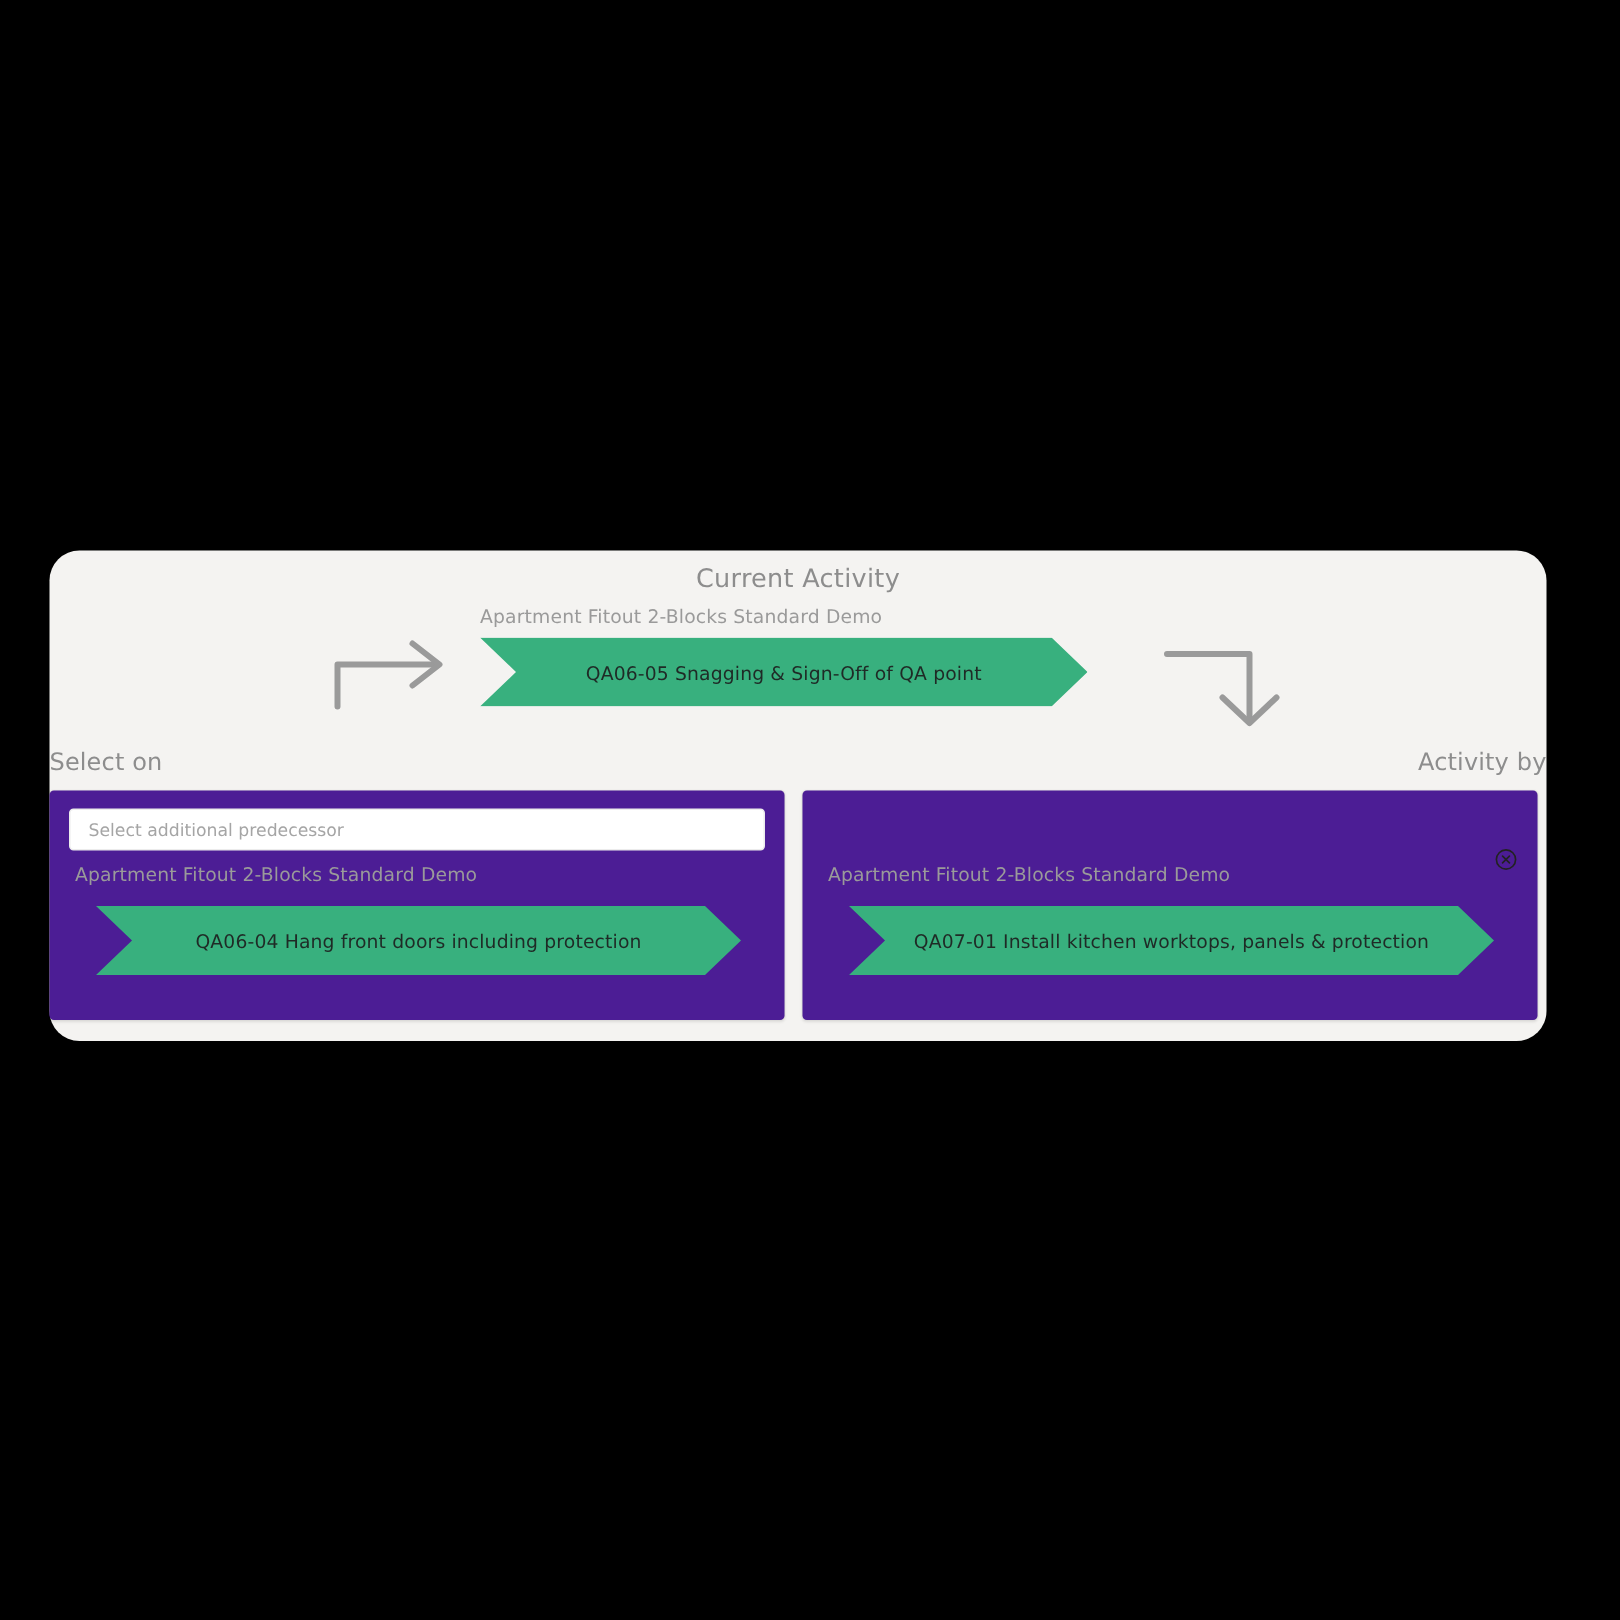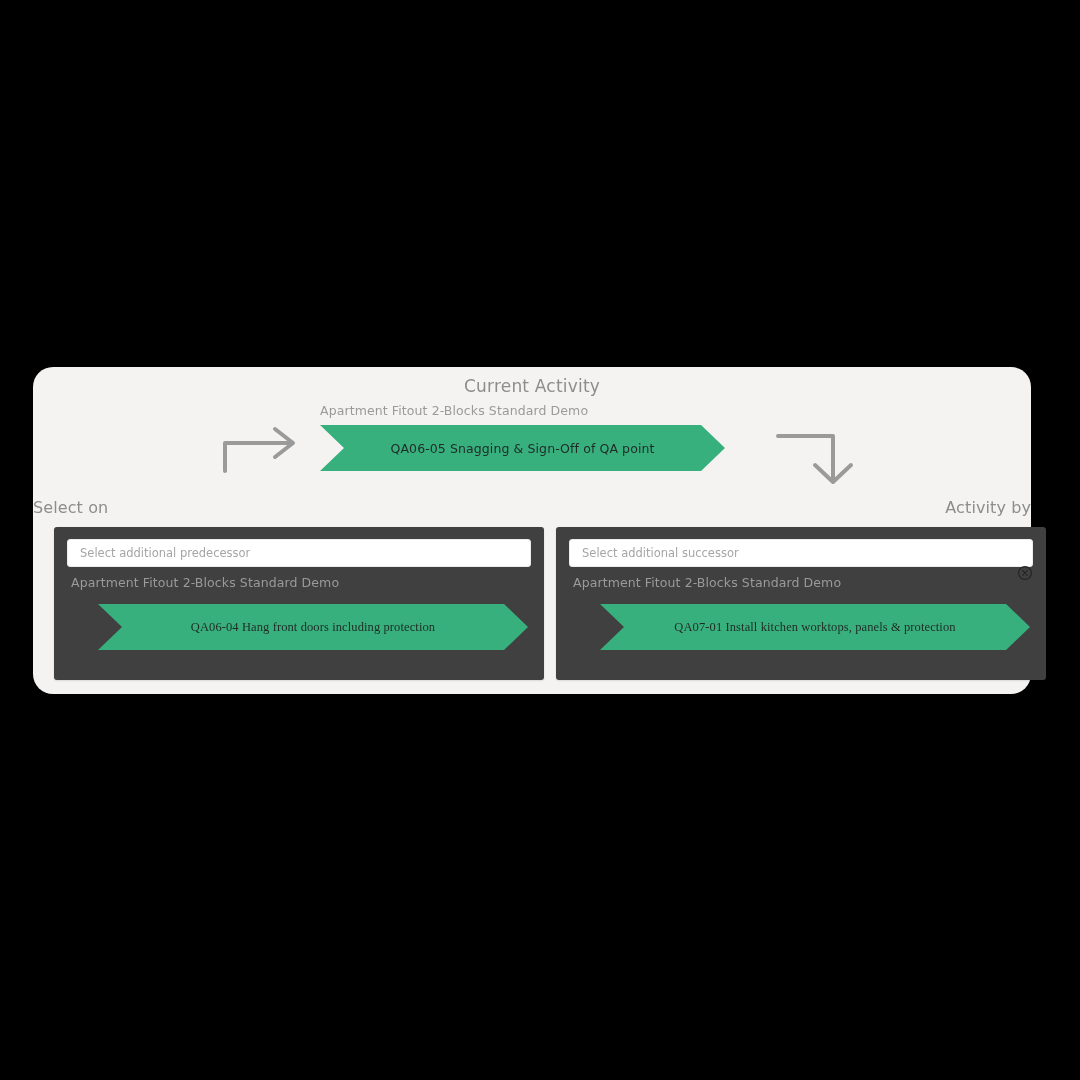--- a/index.html
+++ b/index.html
@@ -116,25 +116,24 @@
     right: 0px;
     top: 131px;
   }
 
   
   .relation-card {
     position: absolute;
     top: 160px;
     width: 490px;
     height: 153px;
-    background: #404040;
+    background: #4c1d95;
     border-radius: 3px;
     box-shadow: 0 1px 2px rgba(0,0,0,0.10), 0 0 1px rgba(0,0,0,0.08);
     box-sizing: border-box;
-    margin-left: 21px;
   }
   #predecessors-card { left: 0px; }
   #successors-card  { left: 502px; }
 
   .select-input {
     position: absolute;
     left: 13px;
     top: 12px;
     width: 464px;
     height: 28px;
@@ -155,24 +154,23 @@
     left: 17px;
     top: 48px;
     font-size: 12.5px;
     color: #9a9a9a;
     letter-spacing: 0.1px;
     white-space: nowrap;
   }
 
   .card-chevron-bar {
     position: absolute;
-    left: 44px;
+    left: 31px;
     top: 77px;
     width: 430px;
-    font-family: Liberation Serif, serif;
   }
 
   .remove-icon {
     position: absolute;
     right: 13px;
     top: 38px;
     width: 16px;
     height: 16px;
     cursor: pointer;
   }
@@ -210,21 +208,20 @@
 
   <div id="predecessors-card" class="relation-card">
     <input class="select-input" type="text" placeholder="Select additional predecessor" style="">
     <div class="card-project-label">Apartment Fitout 2-Blocks Standard Demo</div>
     <div class="card-chevron-bar chevron-bar">
       <span class="chevron-label">QA06-04 Hang front doors including protection</span>
     </div>
   </div>
 
   <div id="successors-card" class="relation-card">
-    <input class="select-input" type="text" placeholder="Select additional successor" style="">
     <div class="card-project-label">Apartment Fitout 2-Blocks Standard Demo</div>
     <div class="remove-icon">
       <svg width="16" height="16" viewBox="0 0 16 16" fill="none" stroke="#222222" stroke-width="1.1" stroke-linecap="round">
         <circle cx="8" cy="8" r="6.4"></circle>
         <path d="M5.7 5.7 L10.3 10.3 M10.3 5.7 L5.7 10.3"></path>
       </svg>
     </div>
     <div class="card-chevron-bar chevron-bar">
       <span class="chevron-label">QA07-01 Install kitchen worktops, panels &amp; protection</span>
     </div>

